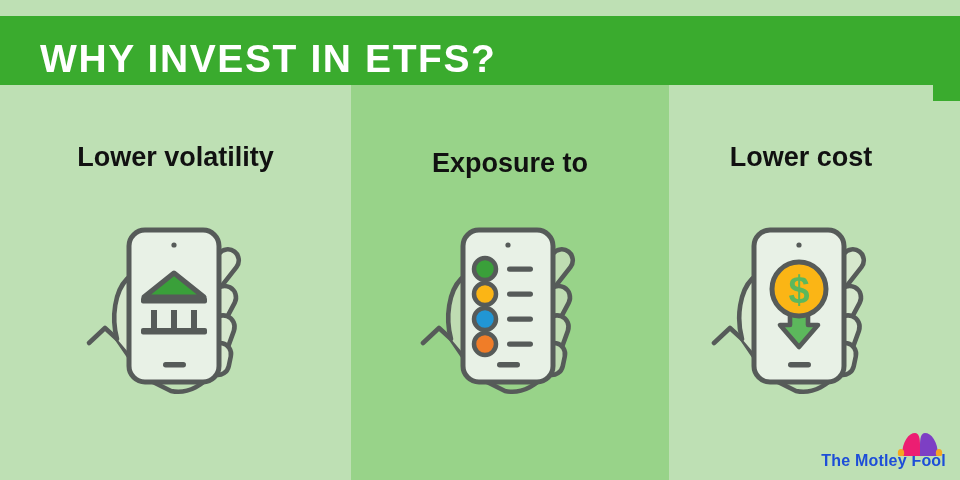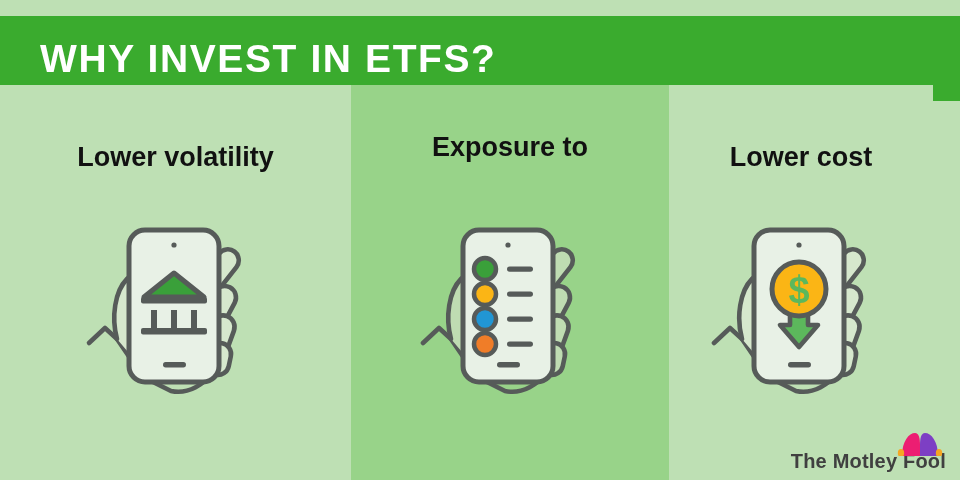--- a/index.html
+++ b/index.html
@@ -64,44 +64,44 @@
     right: 0;
     top: 55px;
     text-align: center;
     font-size: 27px;
     font-weight: bold;
     color: #111111;
     line-height: 34px;
     padding: 0 14px;
     box-sizing: border-box;
   }
-  .col-2 .col-heading { top: 45px; }
+  .col-2 .col-heading { top: 61px; }
 
   .col-art {
     position: absolute;
     left: 50%;
     transform: translateX(-50%);
     top: 140px;
     width: 190px;
     height: 185px;
   }
 
   
   .logo {
     position: absolute;
     right: 14px;
     bottom: 10px;
     display: flex;
     align-items: flex-end;
     gap: 2px;
   }
   .logo-text {
-    font-size: 20px;
+    font-size: 16px;
     font-weight: bold;
-    color: #404040;
+    color: #1d4ed8;
     letter-spacing: 0.2px;
     line-height: 18px;
     white-space: nowrap;
   }
   .logo-hat {
     position: absolute;
     right: 2px;
     bottom: 14px;
     width: 48px;
     height: 28px;

